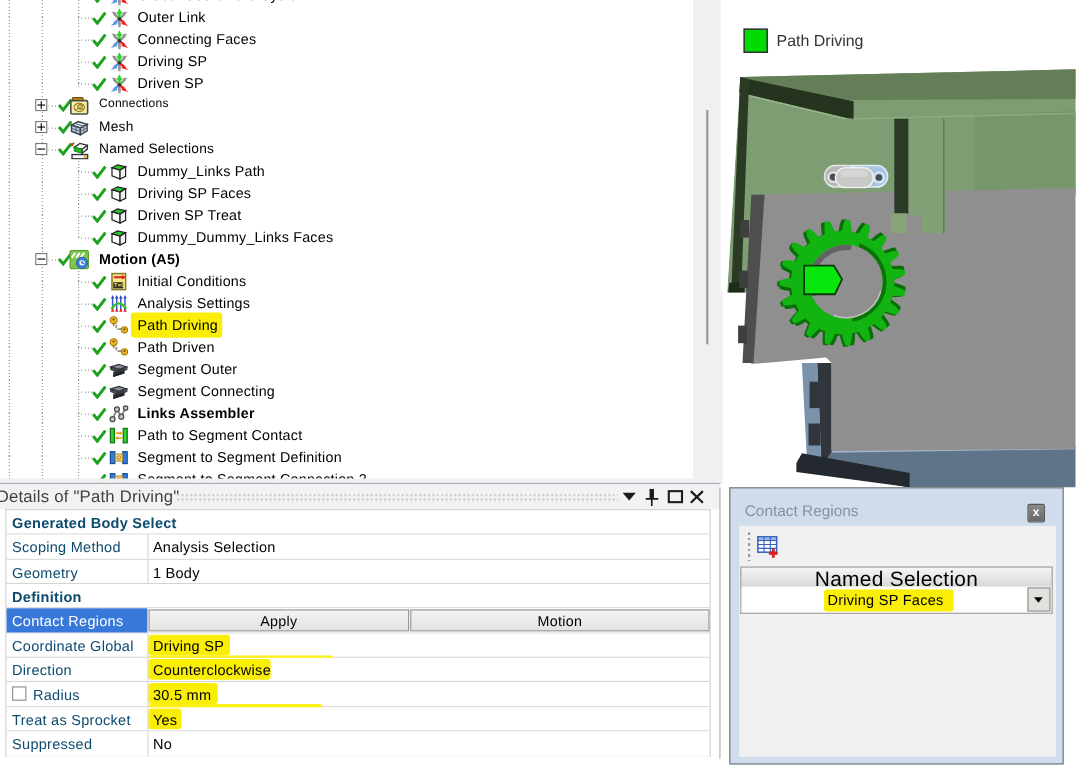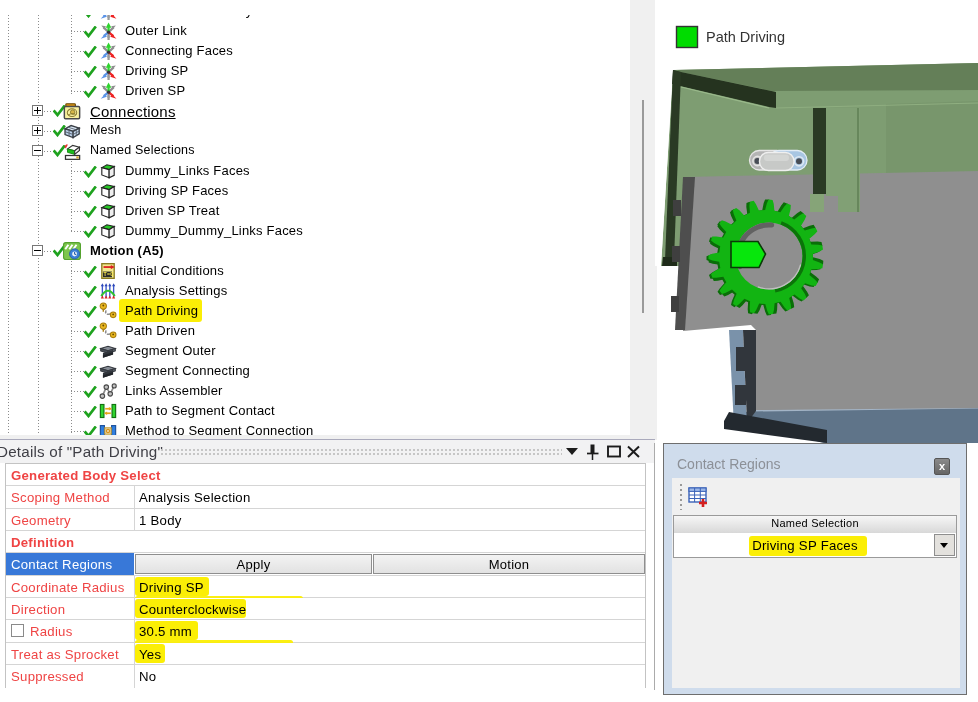--- a/index.html
+++ b/index.html
@@ -1,18 +1,18 @@
 <!DOCTYPE html>
 <html><head><meta charset="utf-8"><style>* { margin:0; padding:0; box-sizing:border-box; }
 html,body { width:978px; height:702px; overflow:hidden; background:#fff;
   font-family:"Liberation Sans", sans-serif; }
 #root { position:relative; width:978px; height:702px; }
 .abs { position:absolute; }
 
-#tree { left:0; top:15px; width:630px; height:545px; background:#fff; overflow:hidden; }
+#tree { left:0; top:0; width:630px; height:545px; background:#fff; overflow:hidden; }
 .vdot { position:absolute; width:1px;
   background-image:repeating-linear-gradient(to bottom,#8c8c8c 0 1px,transparent 1px 3px); }
 .hdot { position:absolute; height:1px;
   background-image:repeating-linear-gradient(to right,#8c8c8c 0 1px,transparent 1px 3px); }
 .trow { position:absolute; height:20px; font-size:13px; letter-spacing:0.2px; color:#000; white-space:nowrap; }
 .trow .lbl { position:absolute; top:2px; }
 .trow .ico { position:absolute; }
 .trow .chk { position:absolute; }
 .pm { position:absolute; width:11px; height:11px; border:1px solid #777; background:#fff; }
 .pm:before { content:""; position:absolute; left:1px; top:4px; width:7px; height:1px; background:#000; }
@@ -21,38 +21,38 @@
 
 #strip { left:630px; top:0; width:27px; height:440px; background:#f0f0f0; }
 #thumb { position:absolute; left:12px; top:100px; width:2px; height:213px; background:#9a9a9a; }
 
 #dhead { left:0; top:439px; width:655px; height:24px; background:#f2f2f3; border-top:1.5px solid #aaaabc; }
 #dhead .ttl { position:absolute; left:-3px; top:3px; font-size:15.2px; letter-spacing:0.2px; color:#3f3f46; }
 #dots { position:absolute; left:160px; top:8px; width:402px; height:9px;
   background-image:radial-gradient(#c6c6c6 0.9px, transparent 1px); background-size:4px 4px; }
 #dtable { left:5px; top:463px; width:641px; height:225px; border:1px solid #c3c3c3; background:#fff; font-size:13.2px; letter-spacing:0.25px; }
 .drow { position:absolute; left:0; width:639px; border-bottom:1px solid #d5d5d5; background:#fff; }
-.dlab { position:absolute; left:5px; top:4px; color:#ef4444; }
+.dlab { position:absolute; left:5px; top:4px; color:#0c4a6e; }
 .dval { position:absolute; left:133px; top:4px; color:#000; }
 .colline { position:absolute; left:128px; top:0; width:1px; background:#d5d5d5; height:100%; }
 .btn { position:absolute; top:1px; height:20px; background:linear-gradient(#f3f3f3,#e2e2e2);
   border:1px solid #8e8e8e; text-align:center; font-size:13px; padding-top:2px; color:#000; }
 
 #view { left:655px; top:0; width:323px; height:702px; }
 
 #dlg { left:663px; top:443px; width:304px; height:252px; background:#cfdcec; border:1px solid #6e6e6e; }
 #dlg .ttl { position:absolute; left:13px; top:12px; font-size:14px; color:#8c9097; }
 #dlg .close { position:absolute; right:16px; top:14px; width:16px; height:17px; background:linear-gradient(#8a8a8a,#666);
   border:1px solid #555; border-radius:2px; color:#fff; font-size:11px; font-weight:bold; text-align:center; line-height:15px; }
 #dlg .inner { position:absolute; left:8px; top:34px; width:288px; height:210px; background:#f0f0f0; }
 #dlg .grip { position:absolute; left:8px; top:6px; width:2px; height:26px;
   background-image:repeating-linear-gradient(to bottom,#999 0 2px,transparent 2px 5px); }
 #dlg .tblico { position:absolute; left:16px; top:8px; }
 #dlg .thead { position:absolute; left:1px; top:37px; width:284px; height:19px;
-  background:linear-gradient(#f6f6f6,#d8d8d8); border:1px solid #9a9a9a; text-align:center; font-size:11px; letter-spacing:0.25px; padding-top:1px; color:#000; }
+  background:linear-gradient(#f6f6f6,#d8d8d8); border:1px solid #9a9a9a; text-align:center; font-size:19px; letter-spacing:0.25px; padding-top:1px; color:#000; }
 #dlg .trow2 { position:absolute; left:1px; top:55px; width:284px; height:25px; background:#fff; border:1px solid #9a9a9a; border-top:none; text-align:center; font-size:13.2px; letter-spacing:0.25px; padding-top:5px; padding-right:20px; color:#000; }
 #dlg .drop { position:absolute; right:1px; top:1px; width:21px; height:22px; background:#e3e1dd; border:1px solid #8e8e8e; }
 #dlg .drop:after { content:""; position:absolute; left:5px; top:8px; border:4.5px solid transparent; border-top:5.5px solid #000; }
 .hl { position:absolute; background:#fbee06; border-radius:3px; }
 </style></head>
 <body>
 <div id="root">
 <div id="tree" class="abs">
 <div class="vdot" style="left:8px;top:0;height:440px;"></div>
 <div class="vdot" style="left:38px;top:0;height:440px;"></div>
@@ -189,21 +189,21 @@
         <div class="chk" style="left:53px;top:4px;"><svg width="13" height="12" viewBox="0 0 13 12">
             <path d="M1.5,6.5 L4.5,10 L11,1.5" fill="none" stroke="#1ea21e" stroke-width="2.7" stroke-linecap="square"></path>
           </svg></div>
         <div class="ico" style="left:63px;top:1px;"><svg width="18" height="18" viewBox="0 0 16 16">
 <rect x="2.5" y="1.5" width="8.5" height="4" rx="0.8" fill="#d89010" stroke="#6a4a06" stroke-width="1"></rect>
 <rect x="1.2" y="4" width="13.6" height="10.8" rx="1" fill="#f8f0a0" stroke="#4a4a4a" stroke-width="1.3"></rect>
 <ellipse cx="8" cy="9.5" rx="4.2" ry="3.4" fill="none" stroke="#8a7a30" stroke-width="0.9"></ellipse>
 <circle cx="8.6" cy="9" r="2" fill="#d8b84a" stroke="#8a7a30" stroke-width="0.8"></circle>
 <path d="M4.5,11.5 a5,3 0 0 1 7,-0.5" fill="none" stroke="#8a7a30" stroke-width="0.8"></path>
 </svg></div>
-        <div class="lbl" style="left:90px;font-weight:normal;font-size:15px;text-decoration:underline;">Connections</div>
+        <div class="lbl" style="left:90px;font-weight:normal;font-size:11px;">Connections</div>
       </div>
 <div class="trow" style="left:0;top:106px;width:628px;">
         <div class="pm plus" style="left:32px;top:4px;"></div>
         <div class="hdot" style="left:44px;top:10px;width:12px;"></div>
         <div class="chk" style="left:53px;top:4px;"><svg width="13" height="12" viewBox="0 0 13 12">
             <path d="M1.5,6.5 L4.5,10 L11,1.5" fill="none" stroke="#1ea21e" stroke-width="2.7" stroke-linecap="square"></path>
           </svg></div>
         <div class="ico" style="left:63px;top:1px;"><svg width="18" height="18" viewBox="0 0 16 16">
 <polygon points="1.8,6 7.2,3.2 14.4,5.4 9,8.4" fill="#dae8f6" stroke="#3a3f46" stroke-width="1.2"></polygon>
 <polygon points="1.8,6 9,8.4 9,13.8 1.8,11.2" fill="#b9cfe8" stroke="#3a3f46" stroke-width="1.2"></polygon>
@@ -238,21 +238,21 @@
 <div class="trow" style="left:0;top:146px;width:628px;">
         <div class="hdot" style="left:71px;top:10px;width:14px;"></div>
         <div class="chk" style="left:84px;top:5px;"><svg width="13" height="12" viewBox="0 0 13 12">
             <path d="M1.5,6.5 L4.5,10 L11,1.5" fill="none" stroke="#1ea21e" stroke-width="2.7" stroke-linecap="square"></path>
           </svg></div>
         <div class="ico" style="left:99px;top:1px;"><svg width="18" height="18" viewBox="0 0 16 16">
 <polygon points="2.5,5 7,2.5 13.5,4 9,6.8" fill="#28c828" stroke="#222" stroke-width="1"></polygon>
 <polygon points="2.5,5 9,6.8 9,14 2.5,11.5" fill="#fdfdfd" stroke="#222" stroke-width="1"></polygon>
 <polygon points="13.5,4 9,6.8 9,14 13.5,11.8" fill="#efefef" stroke="#222" stroke-width="1"></polygon>
 </svg></div>
-        <div class="lbl" style="left:125px;">Dummy_Links Faces</div>
+        <div class="lbl" style="left:125px;">Dummy_Links Path</div>
       </div>
 <div class="trow" style="left:0;top:166px;width:628px;">
         <div class="hdot" style="left:71px;top:10px;width:14px;"></div>
         <div class="chk" style="left:84px;top:5px;"><svg width="13" height="12" viewBox="0 0 13 12">
             <path d="M1.5,6.5 L4.5,10 L11,1.5" fill="none" stroke="#1ea21e" stroke-width="2.7" stroke-linecap="square"></path>
           </svg></div>
         <div class="ico" style="left:99px;top:1px;"><svg width="18" height="18" viewBox="0 0 16 16">
 <polygon points="2.5,5 7,2.5 13.5,4 9,6.8" fill="#28c828" stroke="#222" stroke-width="1"></polygon>
 <polygon points="2.5,5 9,6.8 9,14 2.5,11.5" fill="#fdfdfd" stroke="#222" stroke-width="1"></polygon>
 <polygon points="13.5,4 9,6.8 9,14 13.5,11.8" fill="#efefef" stroke="#222" stroke-width="1"></polygon>
@@ -405,21 +405,21 @@
         <div class="chk" style="left:84px;top:5px;"><svg width="13" height="12" viewBox="0 0 13 12">
             <path d="M1.5,6.5 L4.5,10 L11,1.5" fill="none" stroke="#1ea21e" stroke-width="2.7" stroke-linecap="square"></path>
           </svg></div>
         <div class="ico" style="left:99px;top:1px;"><svg width="18" height="18" viewBox="0 0 16 16">
 <path d="M3,12.5 L6.5,4.5 L10,10.5 L13.5,3.5" fill="none" stroke="#8a8a8a" stroke-width="1.5"></path>
 <circle cx="3" cy="12.5" r="2" fill="#c2c2c2" stroke="#4a4a4a" stroke-width="1"></circle>
 <circle cx="6.5" cy="4.5" r="2" fill="#c2c2c2" stroke="#4a4a4a" stroke-width="1"></circle>
 <circle cx="10" cy="10.5" r="2" fill="#c2c2c2" stroke="#4a4a4a" stroke-width="1"></circle>
 <circle cx="13.5" cy="3.5" r="1.8" fill="#c2c2c2" stroke="#4a4a4a" stroke-width="1"></circle>
 </svg></div>
-        <div class="lbl" style="left:125px;">Links Assembler</div>
+        <div class="lbl" style="left:125px;font-weight:bold;">Links Assembler</div>
       </div>
 <div class="trow" style="left:0;top:386px;width:628px;">
         <div class="hdot" style="left:71px;top:10px;width:14px;"></div>
         <div class="chk" style="left:84px;top:5px;"><svg width="13" height="12" viewBox="0 0 13 12">
             <path d="M1.5,6.5 L4.5,10 L11,1.5" fill="none" stroke="#1ea21e" stroke-width="2.7" stroke-linecap="square"></path>
           </svg></div>
         <div class="ico" style="left:99px;top:1px;"><svg width="18" height="18" viewBox="0 0 16 16">
 <rect x="1.2" y="2.2" width="3.2" height="11.6" fill="#2fd42f" stroke="#117011" stroke-width="1"></rect>
 <rect x="11.6" y="2.2" width="3.2" height="11.6" fill="#2fd42f" stroke="#117011" stroke-width="1"></rect>
 <path d="M5.5,6 L10.5,6" stroke="#e8a51a" stroke-width="1.5"></path>
@@ -433,21 +433,21 @@
         <div class="hdot" style="left:71px;top:10px;width:14px;"></div>
         <div class="chk" style="left:84px;top:5px;"><svg width="13" height="12" viewBox="0 0 13 12">
             <path d="M1.5,6.5 L4.5,10 L11,1.5" fill="none" stroke="#1ea21e" stroke-width="2.7" stroke-linecap="square"></path>
           </svg></div>
         <div class="ico" style="left:99px;top:1px;"><svg width="18" height="18" viewBox="0 0 16 16">
 <rect x="1.2" y="3.2" width="3.6" height="9.6" fill="#2f7fe0" stroke="#1a4f9a" stroke-width="1"></rect>
 <rect x="11.2" y="3.2" width="3.6" height="9.6" fill="#2f7fe0" stroke="#1a4f9a" stroke-width="1"></rect>
 <rect x="5.2" y="5.2" width="5.6" height="5.6" fill="#f0e6c8" stroke="#c09a30" stroke-width="1"></rect>
 <circle cx="8" cy="8" r="1.4" fill="none" stroke="#d8921a" stroke-width="1.2"></circle>
 </svg></div>
-        <div class="lbl" style="left:125px;">Method to Segment Connection</div>
+        <div class="lbl" style="left:125px;">Segment to Segment Definition</div>
       </div>
 <div class="trow" style="left:0;top:426px;width:628px;">
         <div class="chk" style="left:84px;top:5px;"><svg width="13" height="12" viewBox="0 0 13 12">
             <path d="M1.5,6.5 L4.5,10 L11,1.5" fill="none" stroke="#1ea21e" stroke-width="2.7" stroke-linecap="square"></path>
           </svg></div>
         <div class="ico" style="left:99px;top:1px;"><svg width="18" height="18" viewBox="0 0 16 16">
 <rect x="1.2" y="3.2" width="3.6" height="9.6" fill="#2f7fe0" stroke="#1a4f9a" stroke-width="1"></rect>
 <rect x="11.2" y="3.2" width="3.6" height="9.6" fill="#2f7fe0" stroke="#1a4f9a" stroke-width="1"></rect>
 <rect x="5.2" y="5.2" width="5.6" height="5.6" fill="#f0e6c8" stroke="#c09a30" stroke-width="1"></rect>
 <circle cx="8" cy="8" r="1.4" fill="none" stroke="#d8921a" stroke-width="1.2"></circle>
@@ -534,21 +534,21 @@
         <div class="dlab" style="font-weight:bold;">Definition</div>
       </div>
 <div class="drow" style="top:89px;height:23px;">
 <div style="position:absolute;left:0;top:0;width:128px;height:100%;background:#3878d8;"></div>
 <div class="dlab" style="color:#fff;">Contact Regions</div>
 <div class="btn" style="left:129px;width:237px;">Apply</div>
 <div class="btn" style="left:367px;width:272px;">Motion</div>
 </div>
 <div class="drow" style="top:112px;height:22px;">
         <div class="colline" style="height:100%;"></div>
-        <div class="dlab">Coordinate Radius</div>
+        <div class="dlab">Coordinate Global</div>
         <div class="hl" style="left:129px;top:1px;width:74px;height:19px;"></div>
         <div class="dval">Driving SP</div>
       </div>
 <div class="hl" style="left:129px;top:132px;width:168px;height:5px;border-radius:3px;opacity:0.95;"></div>
 <div class="drow" style="top:134px;height:22px;">
         <div class="colline" style="height:100%;"></div>
         <div class="dlab">Direction</div>
         <div class="hl" style="left:129px;top:1px;width:111px;height:19px;"></div>
         <div class="dval">Counterclockwise</div>
       </div>

